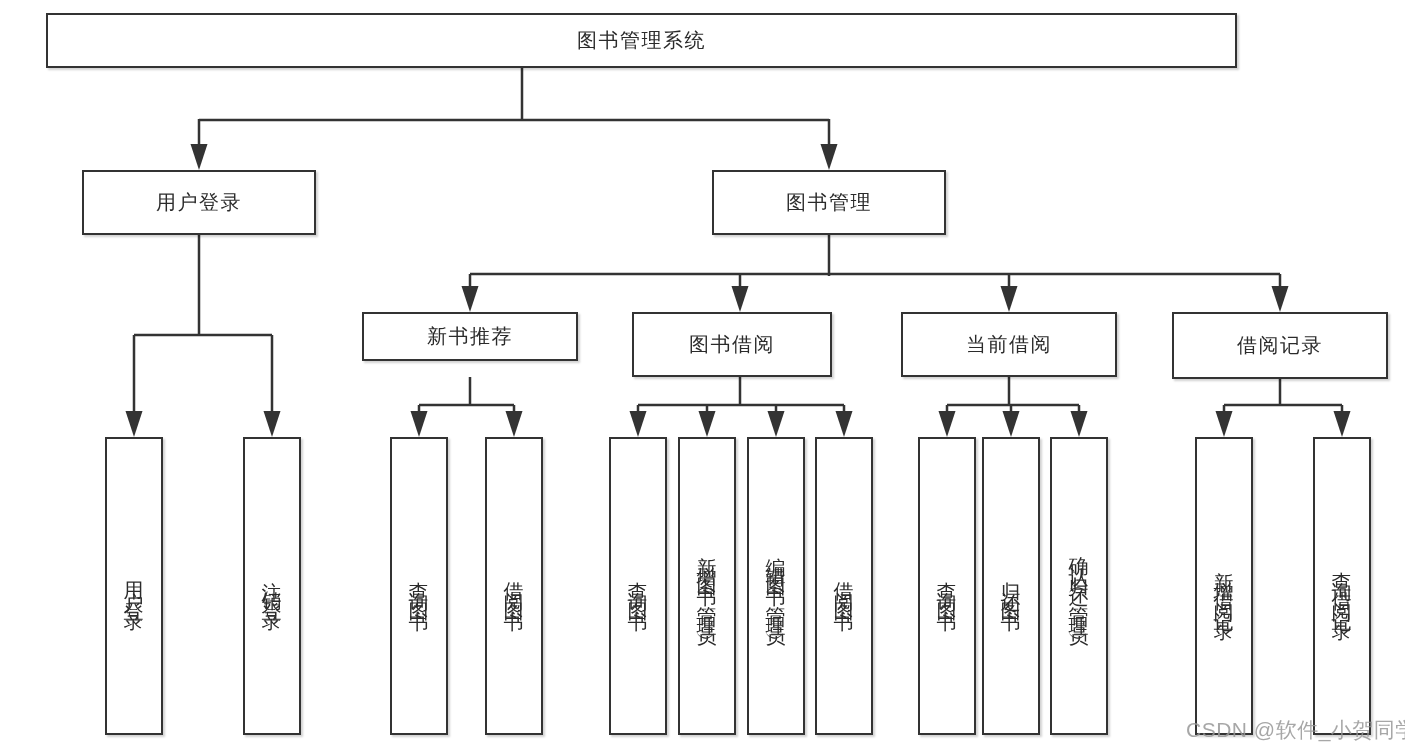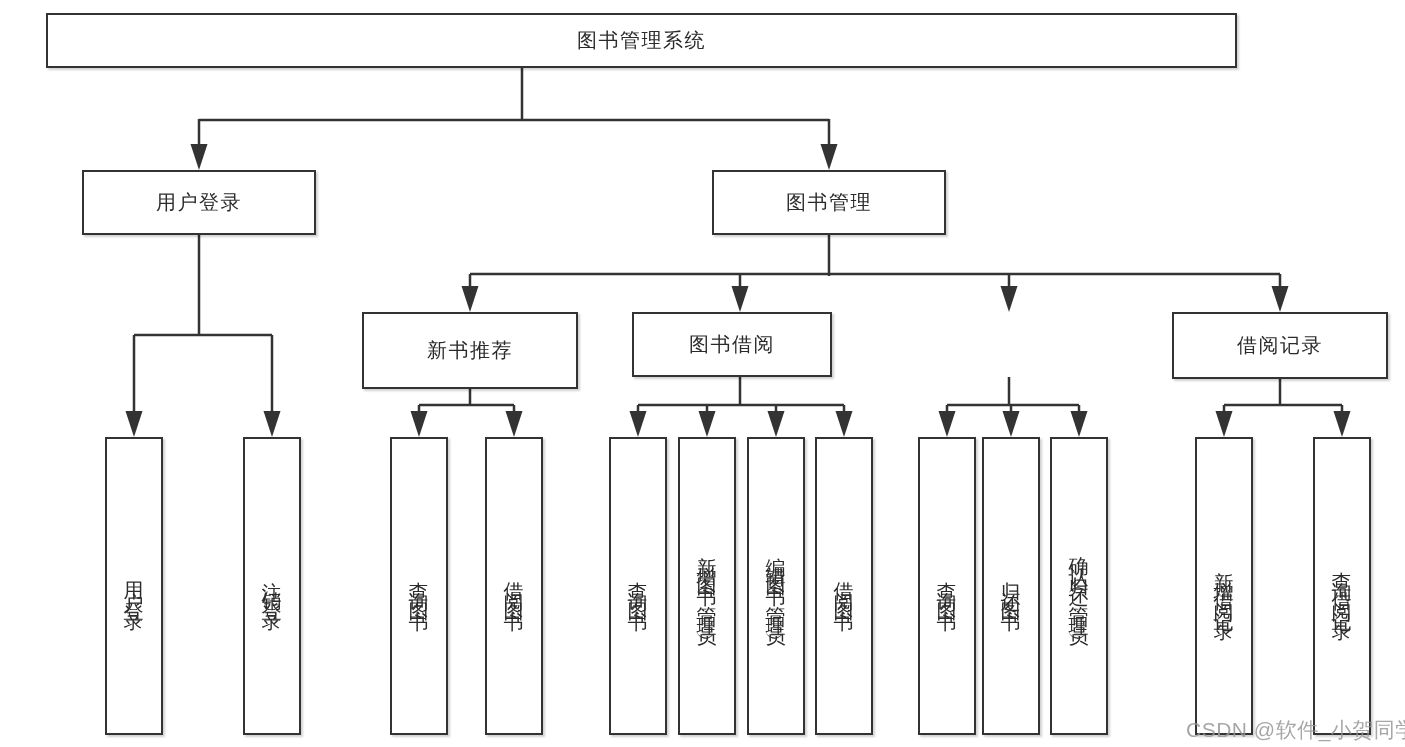--- a/index.html
+++ b/index.html
@@ -90,25 +90,28 @@
     <span class="lbl">图书管理系统</span>
   </div>
 
   <div class="box" style="left:82px; top:170px; width:234px; height:65px;">
     <span class="lbl">用户登录</span>
   </div>
   <div class="box" style="left:712px; top:170px; width:234px; height:65px;">
     <span class="lbl">图书管理</span>
   </div>
 
-  <div class="box" style="left:362px; top:312px; width:216px; height:77px;">
+  <div class="box" style="left:362px; top:312px; width:216px; height:49px;">
     <span class="lbl">新书推荐</span>
   </div>
   <div class="box" style="left:632px; top:312px; width:200px; height:65px;">
     <span class="lbl">图书借阅</span>
+  </div>
+  <div class="box" style="left:901px; top:312px; width:216px; height:65px;">
+    <span class="lbl">当前借阅</span>
   </div>
   <div class="box" style="left:1172px; top:312px; width:216px; height:67px;">
     <span class="lbl">借阅记录</span>
   </div>
 
   <div class="box leaf" style="left:105px; top:437px; width:58px; height:298px;">
     <span class="lbl">用户登录</span>
   </div>
   <div class="box leaf" style="left:243px; top:437px; width:58px; height:298px;">
     <span class="lbl">注销登录</span>

